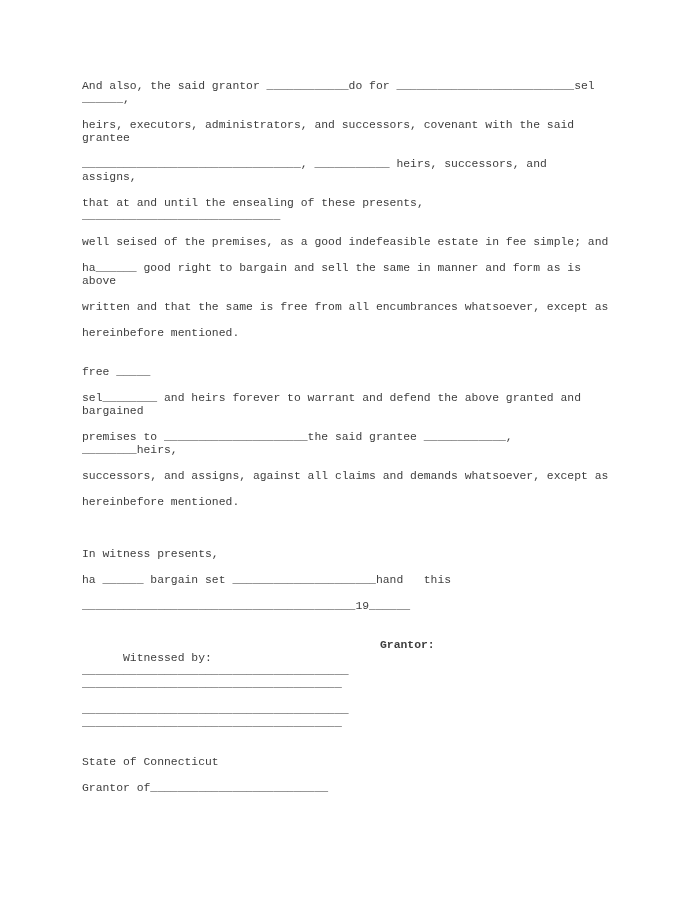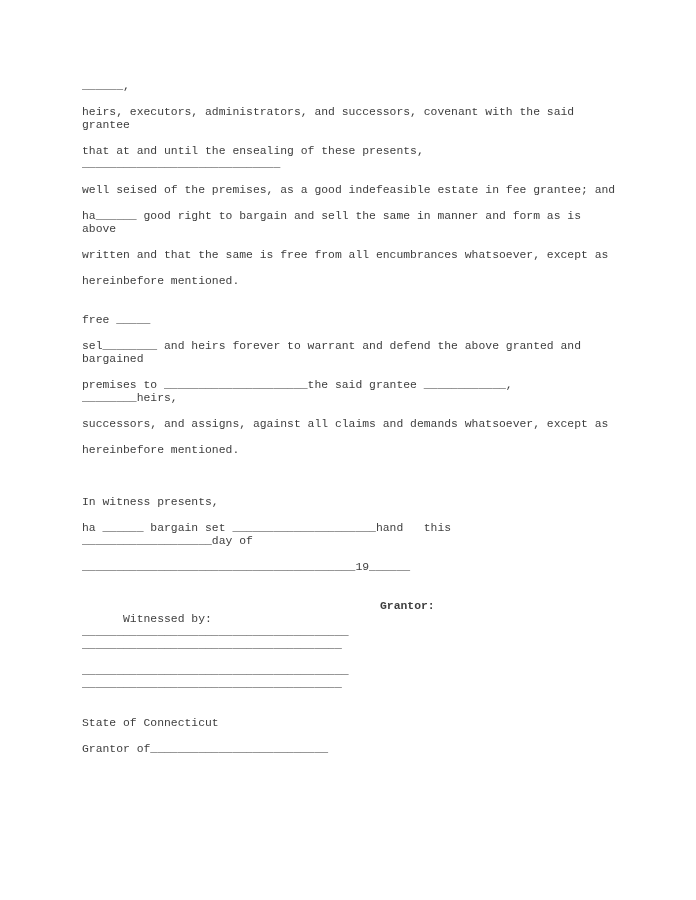--- a/index.html
+++ b/index.html
@@ -44,36 +44,41 @@
     font-weight: bold;
   }
 </style>
 </head>
 <body>
 
 <div class="page">
   <div class="doc">
 
     <div class="para gap-1">
+      <div class="line">And also, the said grantor ____________do for __________________________sel</div>
       <div class="line">______,</div>
     </div>
 
     <div class="para gap-1">
       <div class="line">heirs, executors, administrators, and successors, covenant with the said</div>
       <div class="line">grantee</div>
     </div>
 
+    <div class="para gap-1">
+      <div class="line">________________________________, ___________ heirs, successors, and</div>
+      <div class="line">assigns,</div>
+    </div>
 
     <div class="para gap-1">
       <div class="line">that at and until the ensealing of these presents,</div>
       <div class="line">_____________________________</div>
     </div>
 
     <div class="para gap-1">
-      <div class="line">well seised of the premises, as a good indefeasible estate in fee grantee; and</div>
+      <div class="line">well seised of the premises, as a good indefeasible estate in fee simple; and</div>
     </div>
 
     <div class="para gap-1">
       <div class="line">ha______ good right to bargain and sell the same in manner and form as is</div>
       <div class="line">above</div>
     </div>
 
     <div class="para gap-1">
       <div class="line">written and that the same is free from all encumbrances whatsoever, except as</div>
     </div>
@@ -103,21 +108,20 @@
     <div class="para gap-3">
       <div class="line">hereinbefore mentioned.</div>
     </div>
 
     <div class="para gap-1">
       <div class="line">In witness presents,</div>
     </div>
 
     <div class="para gap-1">
       <div class="line">ha ______ bargain set _____________________hand   this</div>
-      <div class="line">___________________day of</div>
     </div>
 
     <div class="para gap-2">
       <div class="line">________________________________________19______</div>
     </div>
 
     <div class="para gap-1 witness-row">
       <span>Witnessed by:</span>
       <span class="grantor-label">Grantor:</span>
     </div>

